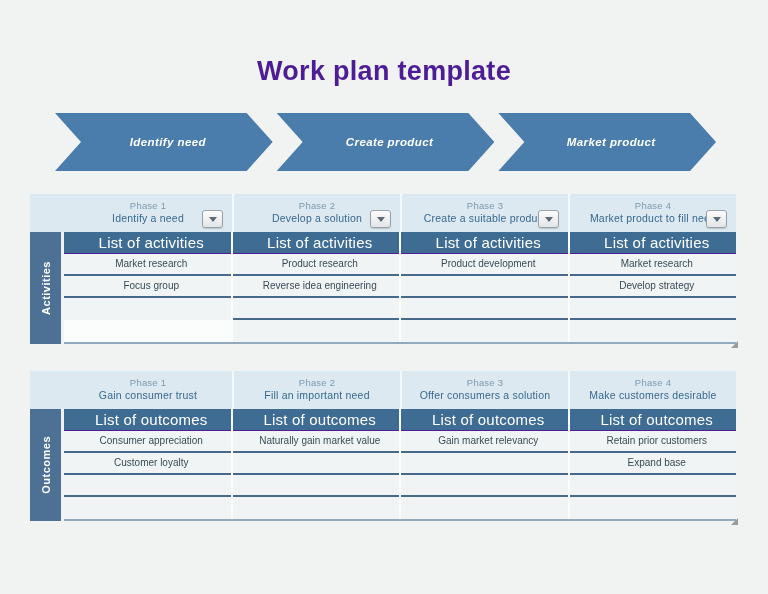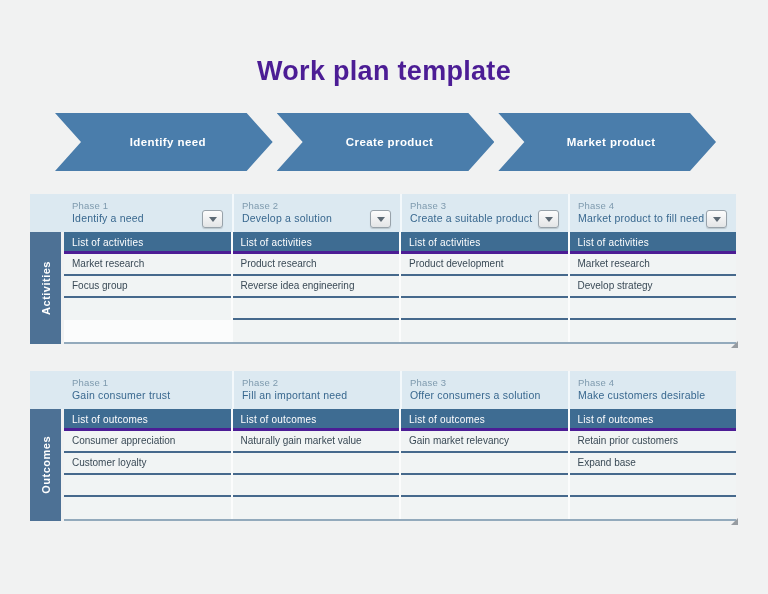--- a/index.html
+++ b/index.html
@@ -17,31 +17,32 @@
     font-weight:bold;
     color:#4c1d95;
     letter-spacing:.3px;
   }
   
   .arrows {
     display:flex;
     gap:4px;
     margin:26px 52px 0 55px;
     height:58px;
+    font-style:italic;
   }
   .chevron {
     flex:1;
     background:#4a7dab;
     clip-path: polygon(0 0, calc(100% - 26px) 0, 100% 50%, calc(100% - 26px) 100%, 0 100%, 26px 50%);
     display:flex; align-items:center; justify-content:center;
     color:#ffffff; font-weight:bold; font-size:11.5px; letter-spacing:.4px;
     padding-left:8px;
   }
   
-  .table-wrap { position:relative; margin:23px 32px 0 30px; }
+  .table-wrap { position:relative; margin:23px 32px 0 30px;text-align:center; }
   .table-wrap.second { margin-top:27px; }
   .phase-header {
     background:#dce9f1;
     padding-left:34px;
     display:grid;
     grid-template-columns:repeat(4,1fr);
     height:38px;
   }
   .phase-cell { position:relative; padding:6px 8px 0; }
   .phase-cell:not(:first-child) { border-left:2px solid #f3f8fb; }
@@ -74,23 +75,23 @@
   }
   .grid {
     flex:1;
     display:grid; grid-template-columns:repeat(4,1fr); column-gap:2px;
     background:#fbfcfc;
     border-bottom:2px solid #93aabc;
   }
   .col { display:flex; flex-direction:column; }
   .cell-header {
     height:22px; background:#3e6c92;
-    color:#ffffff; font-size:10px; line-height:21px;
+    color:#ffffff; font-size:15px; line-height:21px;
     padding-left:8px; letter-spacing:.2px;
-    border-bottom:3px solid #4c1d95;
+    border-bottom:1px solid #4c1d95;
   }
   .cell {
     height:22px; background:#f1f4f4;
     font-size:10px; color:#3a4a56; line-height:19px;
     padding-left:8px;
     border-bottom:2px solid #46698c;
   }
   .cell:last-child { border-bottom:none; }
   .resize-handle {
     position:absolute; right:-2px; bottom:-4px;

